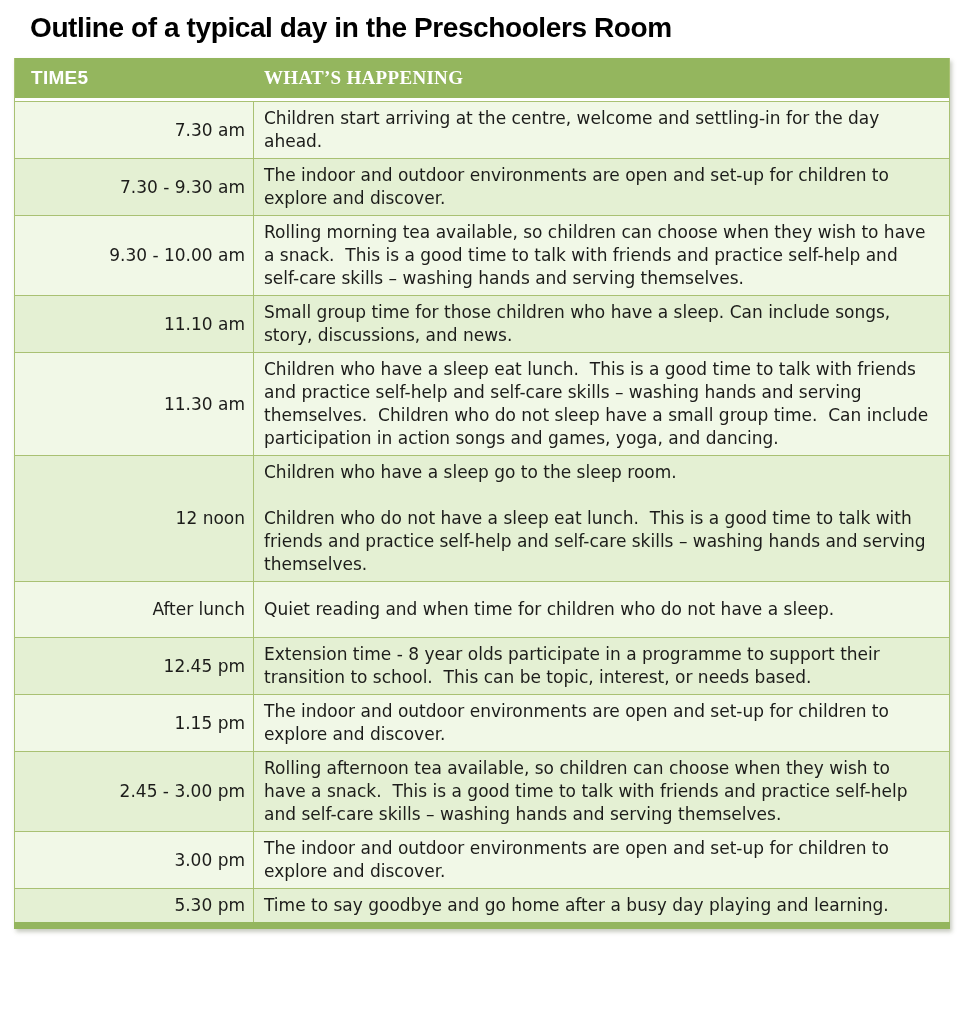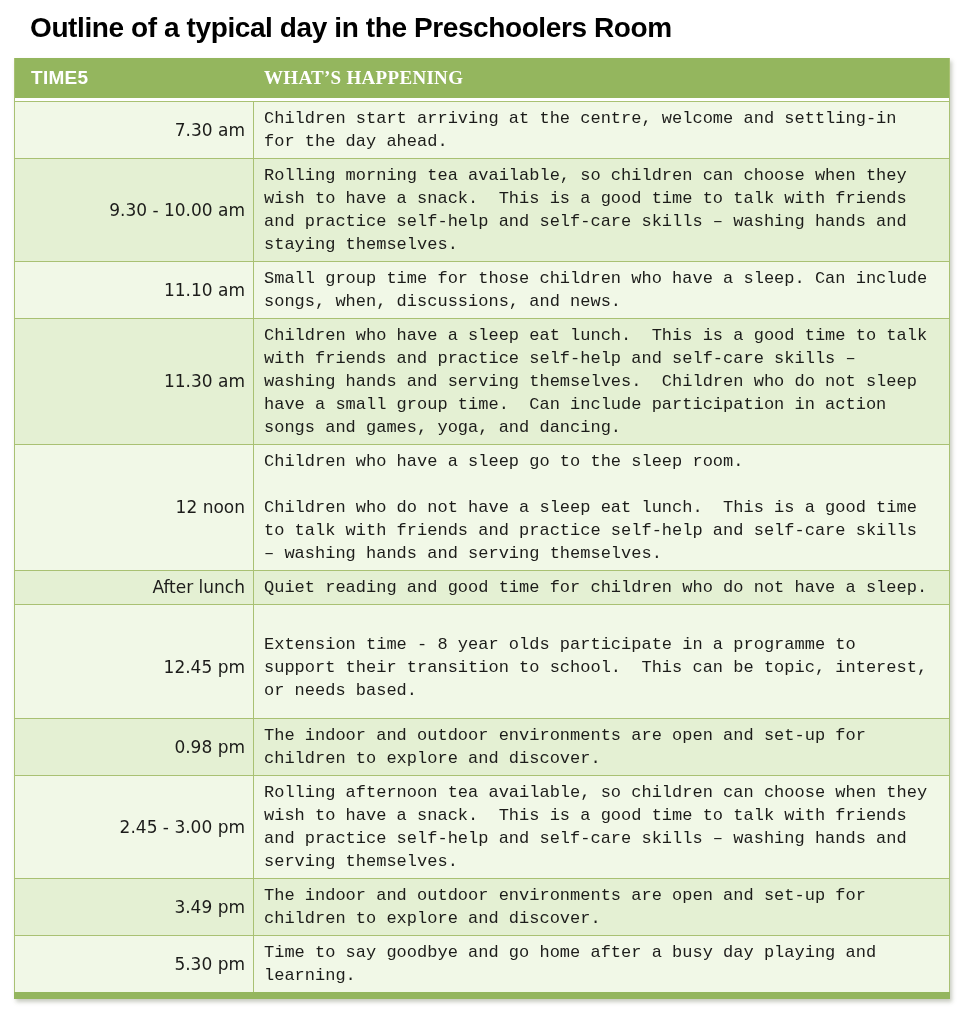--- a/index.html
+++ b/index.html
@@ -64,26 +64,25 @@
   tbody tr:last-child td { border-bottom: none; }
   td.time-cell {
     width: 223px;
     padding: 5px 8px 5px 16px;
     border-right: 1.5px solid #a9c173;
     text-align: right;
   }
   td.activity-cell {
     padding: 5px 12px 5px 10px;
     white-space: pre-wrap;
-    font-family: Liberation Mono, monospace;
   }
   tbody tr:nth-child(odd) td { background: #f1f8e7; }
   tbody tr:nth-child(even) td { background: #e4f0d3; }
   
-  tbody tr:nth-child(7) td { padding-top: 28px; padding-bottom: 16px; margin-top: 16px; }
+  tbody tr:nth-child(7) td { padding-top: 16px; padding-bottom: 16px; margin-top: 16px; }
   .table-bottom-bar {
     width: 936px;
     height: 7px;
     background: #94b65e;
   }
 </style>
 </head>
 <body>
 
 <div class="page">
@@ -97,55 +96,59 @@
           <th class="time-header">TIME5</th>
           <th class="activity-header">WHAT’S HAPPENING</th>
         </tr>
       </thead>
       <tbody>
         <tr>
           <td class="time-cell">7.30 am</td>
           <td class="activity-cell">Children start arriving at the centre, welcome and settling-in for the day ahead.</td>
         </tr>
         <tr>
+          <td class="time-cell">7.30 - 9.30 am</td>
+          <td class="activity-cell">The indoor and outdoor environments are open and set-up for children to explore and discover.</td>
+        </tr>
+        <tr>
           <td class="time-cell">9.30 - 10.00 am</td>
-          <td class="activity-cell">Rolling morning tea available, so children can choose when they wish to have a snack.  This is a good time to talk with friends and practice self-help and self-care skills – washing hands and staying themselves.</td>
+          <td class="activity-cell">Rolling morning tea available, so children can choose when they wish to have a snack.  This is a good time to talk with friends and practice self-help and self-care skills – washing hands and serving themselves.</td>
         </tr>
         <tr>
           <td class="time-cell">11.10 am</td>
-          <td class="activity-cell">Small group time for those children who have a sleep. Can include songs, when, discussions, and news.</td>
+          <td class="activity-cell">Small group time for those children who have a sleep. Can include songs, story, discussions, and news.</td>
         </tr>
         <tr>
           <td class="time-cell">11.30 am</td>
           <td class="activity-cell">Children who have a sleep eat lunch.  This is a good time to talk with friends and practice self-help and self-care skills – washing hands and serving themselves.  Children who do not sleep have a small group time.  Can include participation in action songs and games, yoga, and dancing.</td>
         </tr>
         <tr>
           <td class="time-cell">12 noon</td>
           <td class="activity-cell">Children who have a sleep go to the sleep room.
 
 Children who do not have a sleep eat lunch.  This is a good time to talk with friends and practice self-help and self-care skills – washing hands and serving themselves.</td>
         </tr>
         <tr>
           <td class="time-cell">After lunch</td>
-          <td class="activity-cell">Quiet reading and good time for children who do not have a sleep.</td>
+          <td class="activity-cell">Quiet reading and when time for children who do not have a sleep.</td>
         </tr>
         <tr>
           <td class="time-cell">12.45 pm</td>
           <td class="activity-cell">Extension time - 8 year olds participate in a programme to support their transition to school.  This can be topic, interest, or needs based.</td>
         </tr>
         <tr>
-          <td class="time-cell">0.98 pm</td>
+          <td class="time-cell">1.15 pm</td>
           <td class="activity-cell">The indoor and outdoor environments are open and set-up for children to explore and discover.</td>
         </tr>
         <tr>
           <td class="time-cell">2.45 - 3.00 pm</td>
           <td class="activity-cell">Rolling afternoon tea available, so children can choose when they wish to have a snack.  This is a good time to talk with friends and practice self-help and self-care skills – washing hands and serving themselves.</td>
         </tr>
         <tr>
-          <td class="time-cell">3.49 pm</td>
+          <td class="time-cell">3.00 pm</td>
           <td class="activity-cell">The indoor and outdoor environments are open and set-up for children to explore and discover.</td>
         </tr>
         <tr>
           <td class="time-cell">5.30 pm</td>
           <td class="activity-cell">Time to say goodbye and go home after a busy day playing and learning.</td>
         </tr>
       </tbody>
     </table>
     <div class="table-bottom-bar"></div>
   </div>

